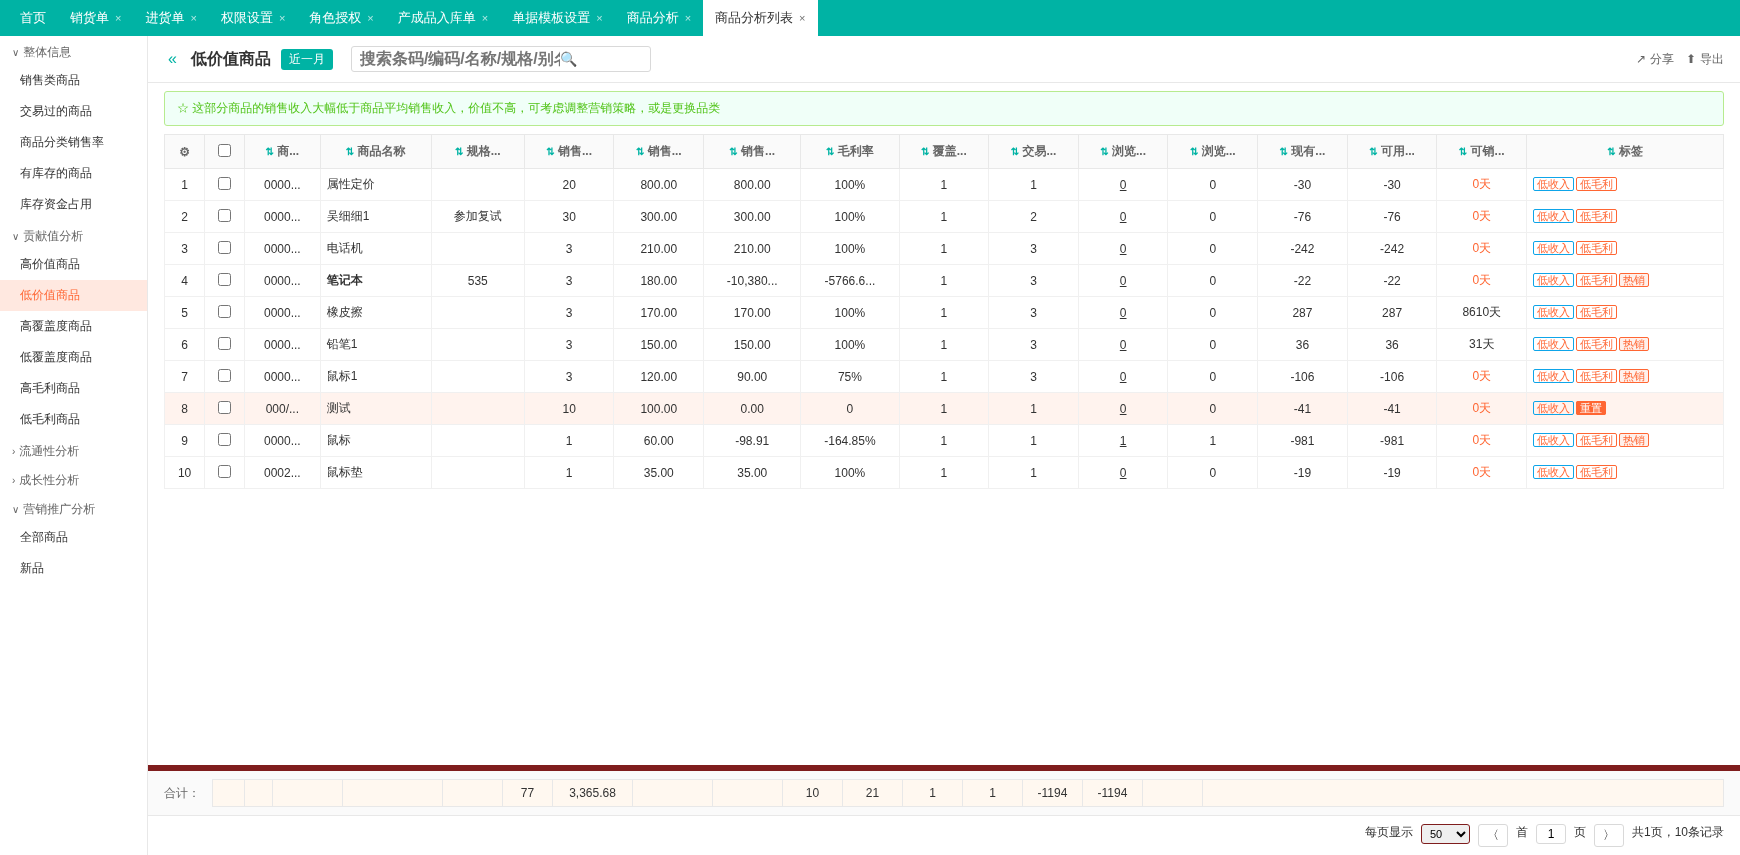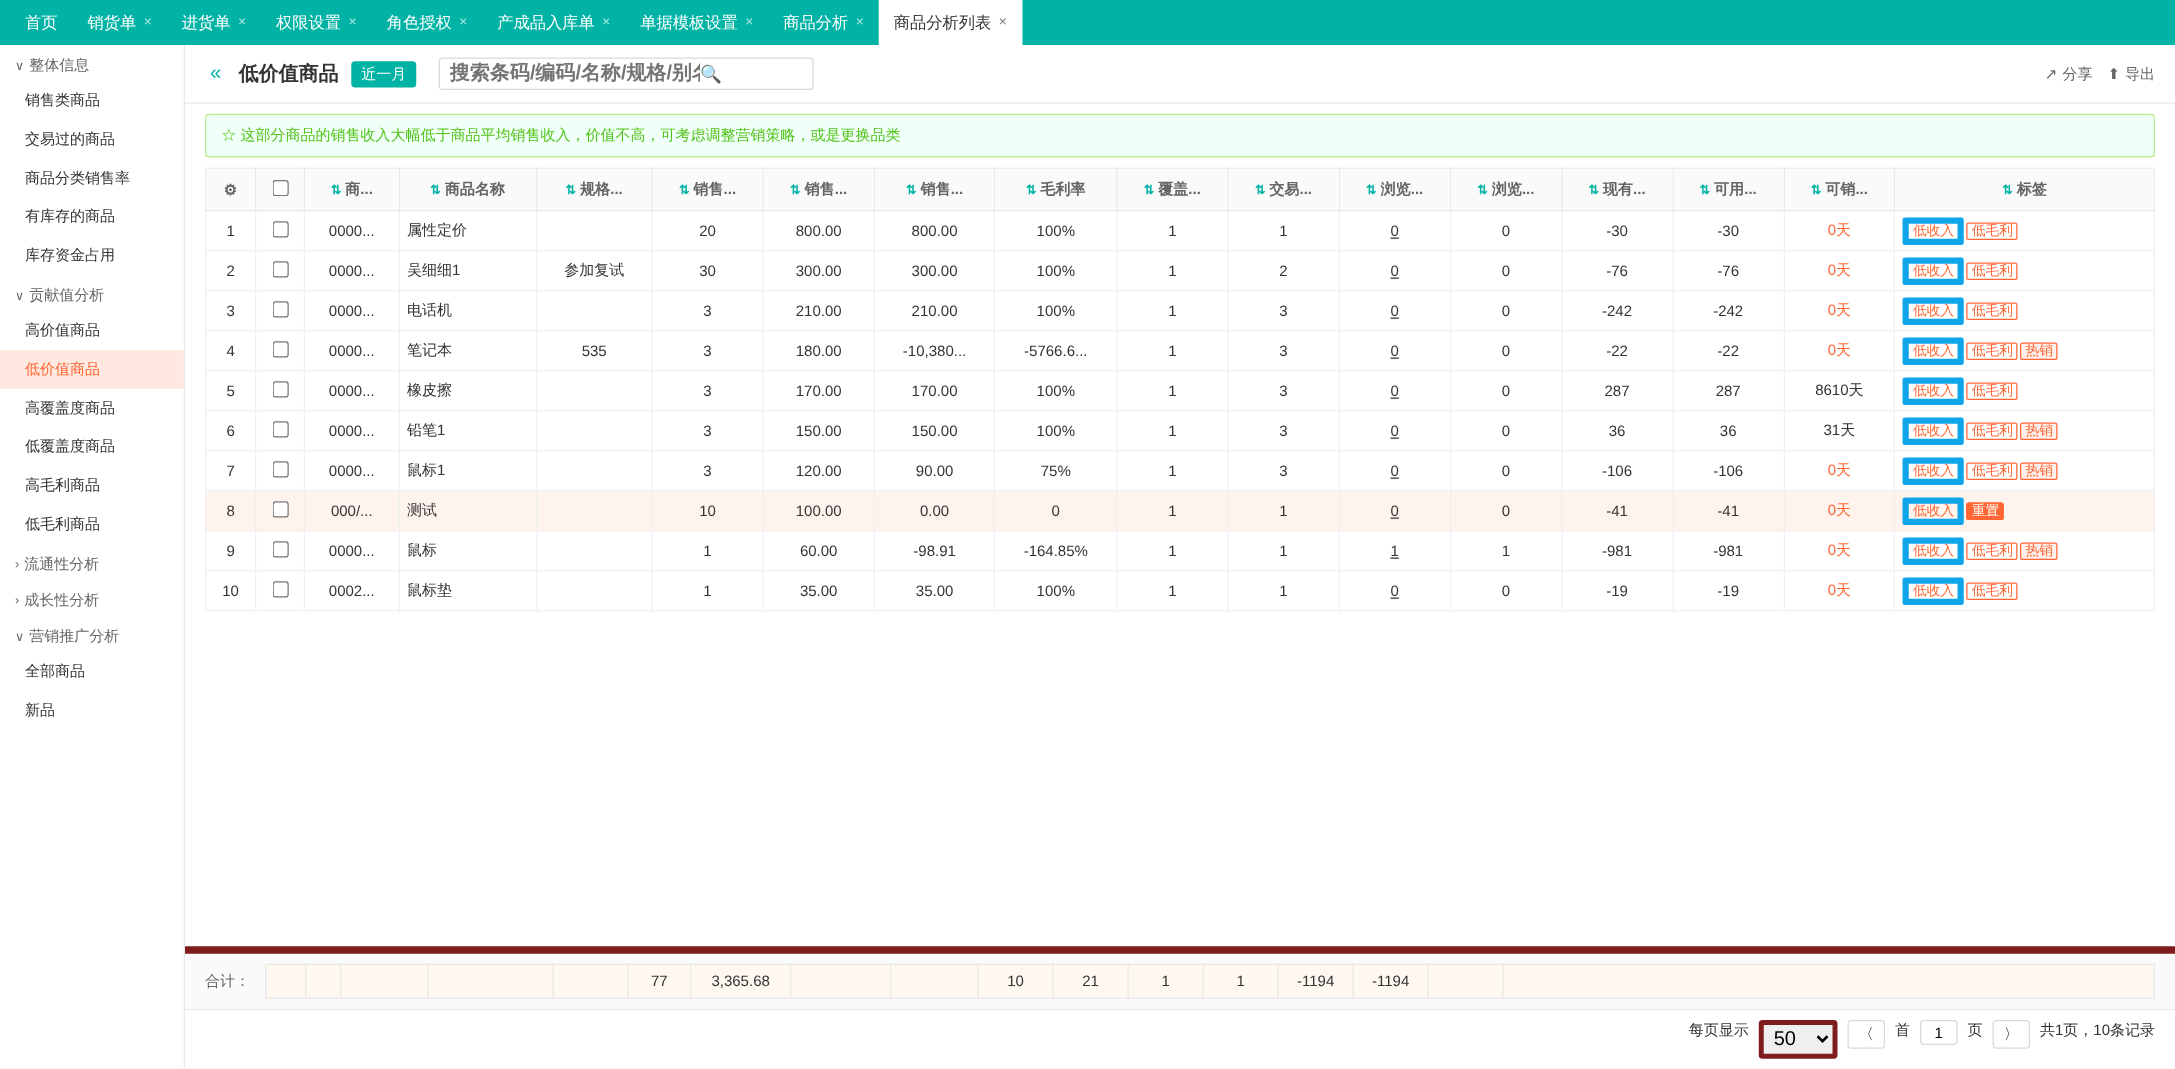--- a/index.html
+++ b/index.html
@@ -158,21 +158,21 @@
     tbody tr {
       border-bottom: 1px solid #f0f0f0;
     }
     tbody tr.highlighted { background: #fff3ee; }
     tbody td {
       padding: 7px 6px;
       text-align: center;
       border: 1px solid #f0f0f0;
       color: #333;
     }
-    .tag-low-income { color: #ff6633; font-size: 11px; border: 5px solid #0ea5e9; border-radius: 2px; padding: 0 3px; margin-right: 2px; }
+    .tag-low-income { color: #ff6633; font-size: 11px; border: 1px solid #0ea5e9; border-radius: 2px; padding: 0 3px; margin-right: 2px; }
     .tag-low-profit { color: #ff6633; font-size: 11px; border: 1px solid #ff6633; border-radius: 2px; padding: 0 3px; margin-right: 2px; }
     .tag-hot { color: #ff6633; font-size: 11px; border: 1px solid #ff6633; border-radius: 2px; padding: 0 3px; background: #fff0eb; }
     .tag-recomm { color: #ff6633; font-size: 11px; border: 1px solid #ff6633; border-radius: 2px; padding: 0 3px; background: #ff6633; color: #fff; }
     .days-zero { color: #ff6633; }
     .days-normal { color: #333; }
     .underline { text-decoration: underline; color: #333; }
     
     
     .table-footer {
       border-top: 6px solid #7f1d1d;
@@ -190,24 +190,24 @@
       align-items: flex-start;
       justify-content: flex-end;
       padding: 8px 16px;
       border-top: 1px solid #e8e8e8;
       gap: 8px;
       font-size: 12px;
       color: #333;
       background: #fff;
     }
     .page-size-select {
-      border: 4px solid #7f1d1d;
+      border: 1px solid #7f1d1d;
       border-radius: 3px;
       padding: 2px 4px;
-      font-size: 16px;
+      font-size: 11px;
     }
     .page-btn {
       border: 1px solid #d9d9d9;
       background: #fff;
       padding: 2px 8px;
       border-radius: 3px;
       cursor: pointer;
       font-size: 12px;
     }
     .page-input {
@@ -418,21 +418,21 @@
     <td>0</td>
     <td>-242</td>
     <td>-242</td>
     <td class="days-zero">0天</td>
     <td style="text-align:left; white-space:nowrap;"><span class="tag-low-income">低收入</span><span class="tag-low-profit">低毛利</span></td>
   </tr>
             <tr>
     <td>4</td>
     <td><input type="checkbox" style=""></td>
     <td>0000...</td>
-    <td style="text-align:left;">笔记本</td>
+    <td style="text-align:left;font-weight:bold;">笔记本</td>
     <td>535</td>
     <td>3</td>
     <td>180.00</td>
     <td>-10,380...</td>
     <td>-5766.6...</td>
     <td>1</td>
     <td>3</td>
     <td><span class="underline">0</span></td>
     <td>0</td>
     <td>-22</td>

